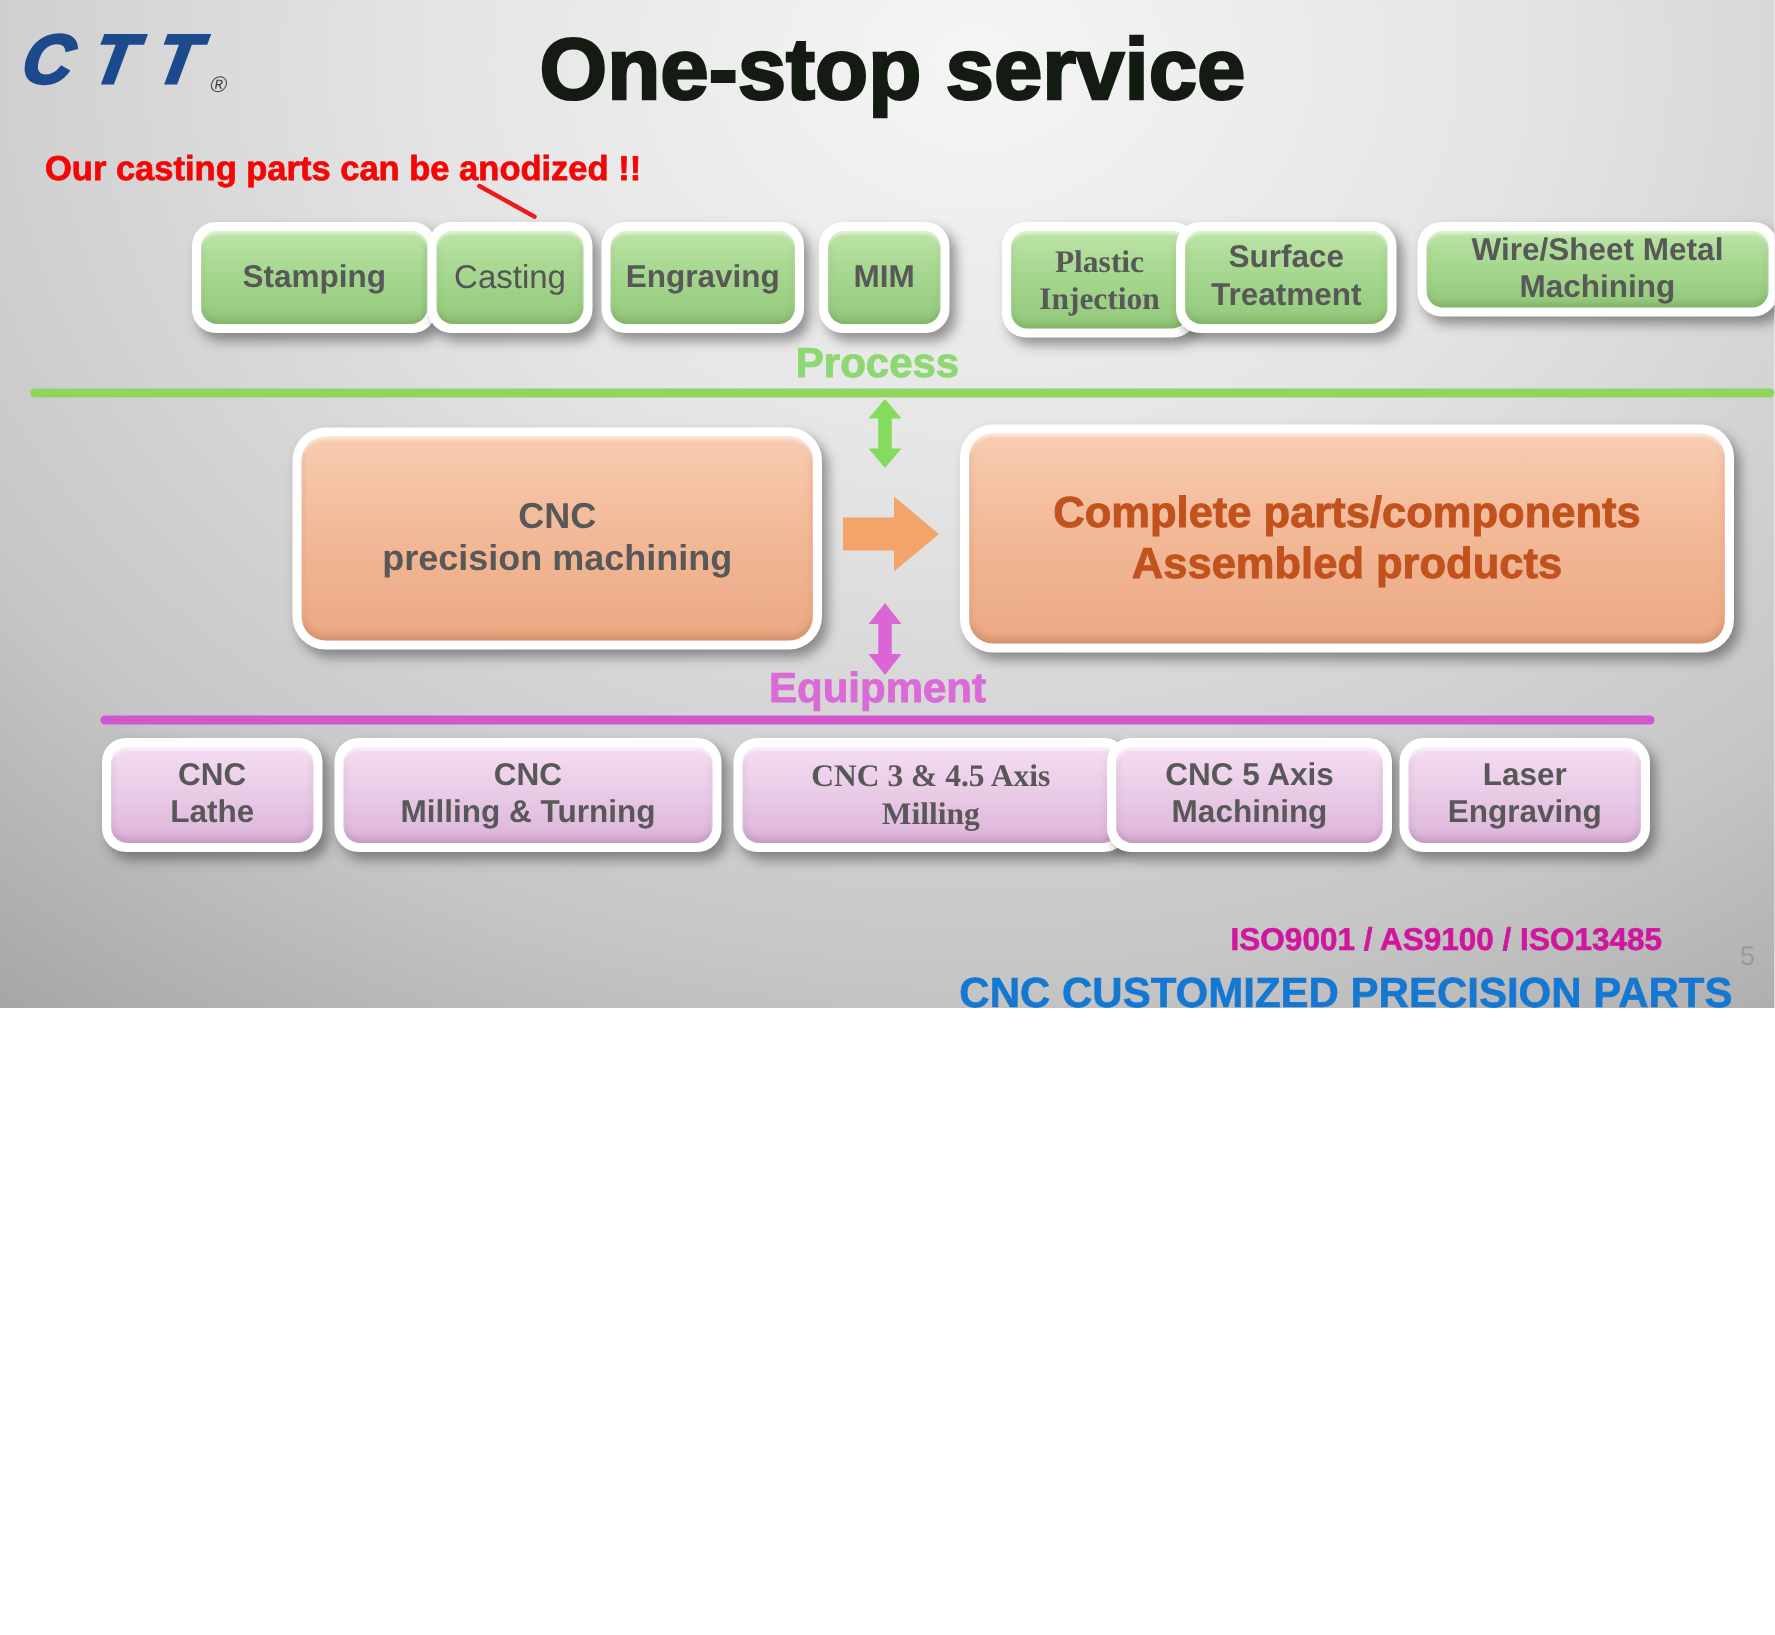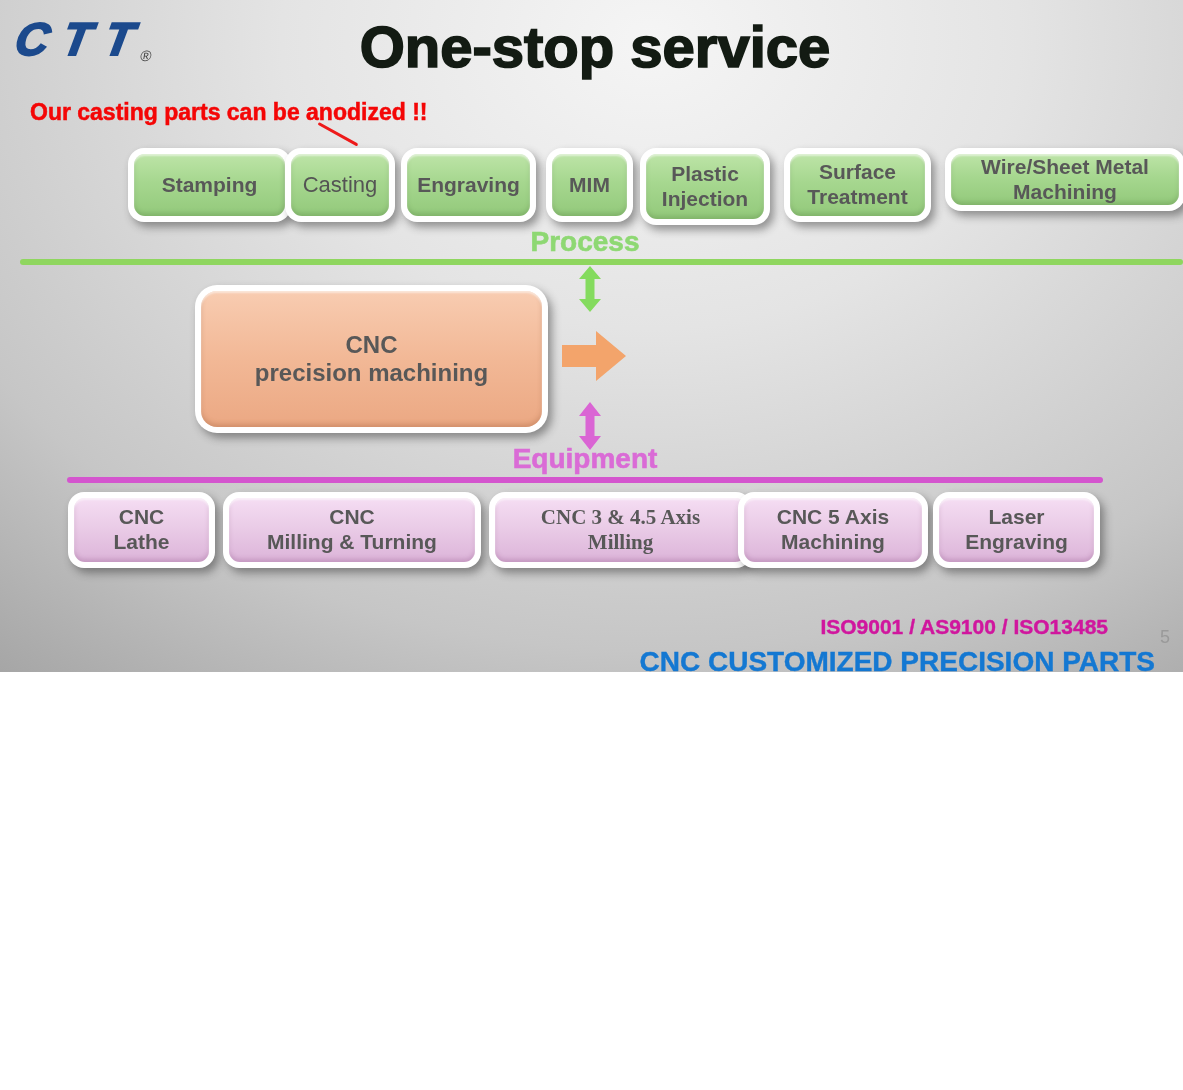--- a/index.html
+++ b/index.html
@@ -67,21 +67,21 @@
   }
   .pb3 .box-label{font-weight:400;font-size:22px;color:#545454;}
 
   
   .prow{top:148px;height:74px;}
   .pb1{left:5px;width:118px;}
   .pb2{left:128px;width:163px;}
   .pb3{left:285px;width:110px;}
   .pb4{left:401px;width:135px;}
   .pb5{left:546px;width:87px;}
-  .pb6{left:640px;width:130px;height:77px;}
+  .pb6{left:668px;width:130px;height:77px;font-family:Liberation Serif, serif;}
   .pb7{left:784px;width:147px;}
   .pb8{left:945px;width:240px;height:63px;}
 
   
   .erow{top:492px;height:76px;}
   .eb1{left:68px;width:147px;}
   .eb2{left:223px;width:258px;}
   .eb3{left:489px;width:263px;font-family:Liberation Serif, serif;}
   .eb4{left:738px;width:190px;}
   .eb5{left:933px;width:167px;}
@@ -186,20 +186,26 @@
     <div class="inner">
         <span class="box-label">CNC
 precision machining</span>
       </div>
   </div>
 
   <svg class="arrow flow-arrow" width="64" height="58" viewBox="0 0 64 58">
     <path d="M0 18 H34 V4 L64 29 L34 54 V40 H0 Z" fill="#f3a46b"></path>
   </svg>
 
+  <div class="rbox orangeb flow-right">
+    <div class="inner">
+        <span class="box-label">Complete parts/components
+Assembled products</span>
+      </div>
+  </div>
 
   <svg class="arrow v-arrow-pink" width="28" height="48" viewBox="0 0 28 48">
     <path d="M14 0 L25 14 H18.5 V34 H25 L14 48 L3 34 H9.5 V14 H3 Z" fill="#da65d4"></path>
   </svg>
 
   <div class="sec-label equipment-label">Equipment</div>
   <div class="hline pink-line"></div>
 
   <div class="rbox pinkb erow eb1">
     <div class="inner">

